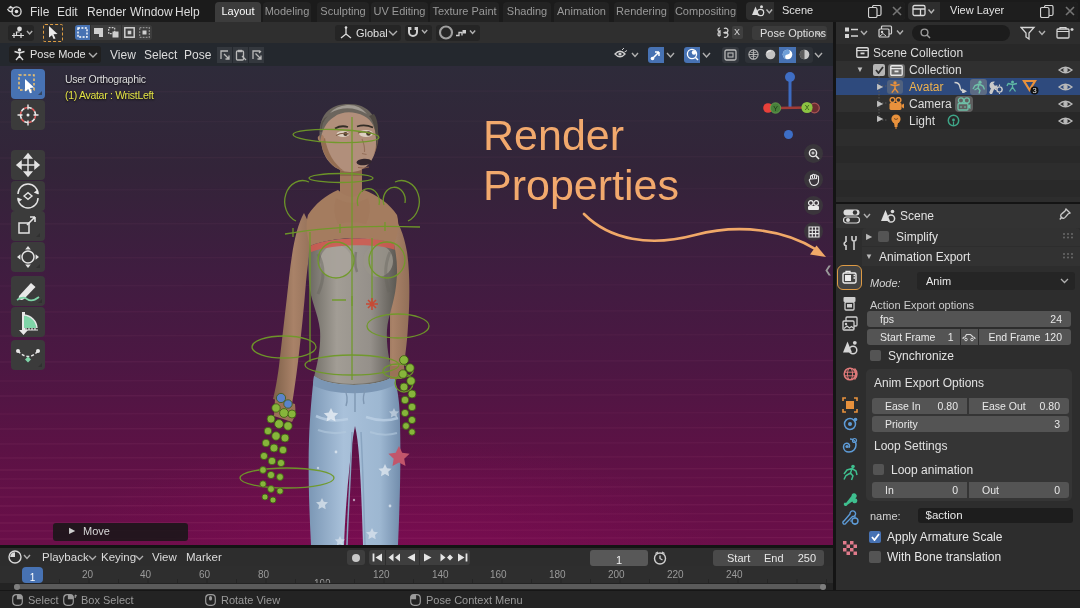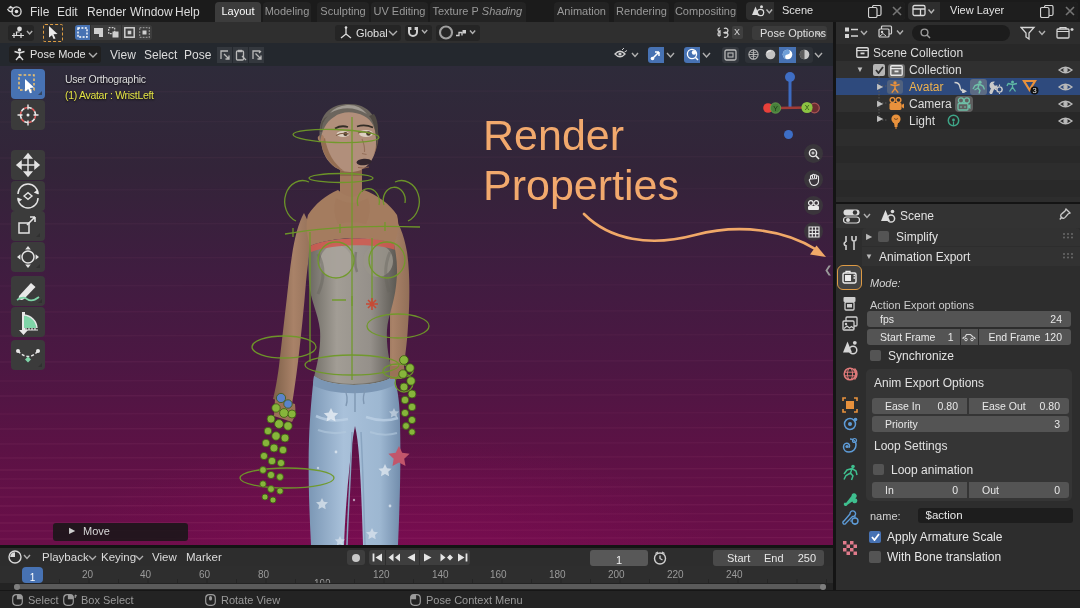--- a/index.html
+++ b/index.html
@@ -57,21 +57,21 @@
     <span class="menu" style="left:30px;">File</span>
     <span class="menu" style="left:57px;">Edit</span>
     <span class="menu" style="left:87px;">Render</span>
     <span class="menu" style="left:130px;">Window</span>
     <span class="menu" style="left:175px;">Help</span>
     <span class="tab active" style="left:215px; width:46px;">Layout</span>
     <span class="tab" style="left:263px; width:48px;">Modeling</span>
     <span class="tab" style="left:317px; width:52px;">Sculpting</span>
     <span class="tab" style="left:371px; width:57px;">UV Editing</span>
     <span class="tab" style="left:430px; width:69px;">Texture Paint</span>
-    <span class="tab" style="left:478px; width:48px;font-style:italic;">Shading</span>
+    <span class="tab" style="left:503px; width:48px;">Shading</span>
     <span class="tab" style="left:554px; width:55px;">Animation</span>
     <span class="tab" style="left:614px; width:55px;">Rendering</span>
     <span class="tab" style="left:674px; width:63px;">Compositing</span>
     <div class="abs" style="left:746px; top:2px; width:159px; height:18px; background:#2e2e2e; border-radius:4px;"></div>
     <div class="abs" style="left:774px; top:2px; width:131px; height:18px; background:#1e1e1e; border-radius:0 4px 4px 0;"></div>
     <svg class="abs" style="left:750px; top:4px;" width="24" height="14" viewBox="0 0 24 14">
       <path d="M5.5,2.5 L9,11 L2,11 Z" fill="#dadada"></path>
       <circle cx="10.5" cy="8.5" r="3.2" fill="none" stroke="#dadada" stroke-width="1.3"></circle>
       <circle cx="11.5" cy="2.8" r="1.5" fill="#dadada"></circle>
       <path d="M16.5,5.5 l2.8,3.5 l2.8,-3.5" fill="none" stroke="#b5b5b5" stroke-width="1.4"></path>
@@ -796,20 +796,26 @@
         <g fill="#6a6a6a">
           <circle cx="2" cy="2" r="1"></circle>
           <circle cx="6" cy="2" r="1"></circle>
           <circle cx="10" cy="2" r="1"></circle>
           <circle cx="2" cy="5.5" r="1"></circle>
           <circle cx="6" cy="5.5" r="1"></circle>
           <circle cx="10" cy="5.5" r="1"></circle>
         </g>
       </svg>
     <span class="plabel" style="left:34px; top:73px; color:#d2d2d2;font-style:italic;">Mode:</span>
+    <div class="abs" style="left:81px; top:68px; width:158px; height:18px; background:#252525; border-radius:3px;">
+      <span class="abs" style="left:9px; top:2.5px; font-size:11px; color:#e8e8e8;">Anim</span>
+      <svg class="abs" style="right:6px; top:6px;" width="9" height="6" viewBox="0 0 9 6">
+          <path d="M1,1 l3.5,3.5 L8,1" fill="none" stroke="#b0b0b0" stroke-width="1.3"></path>
+        </svg>
+    </div>
     <span class="plabel" style="left:34px; top:95px;">Action Export options</span>
     <div class="slider" style="left:31px; top:107px; width:204px;">
         <span class="l">fps</span>
         <span class="r">24</span>
       </div>
     <div class="slider" style="left:31px; top:124.5px; width:92.5px; border-radius:3px 0 0 3px;">
         <span class="l">Start Frame</span>
         <span class="r" style="right:6px;">1</span>
       </div>
     <div class="abs" style="left:124.5px; top:124.5px; width:17px; height:16px; background:#545454;">

